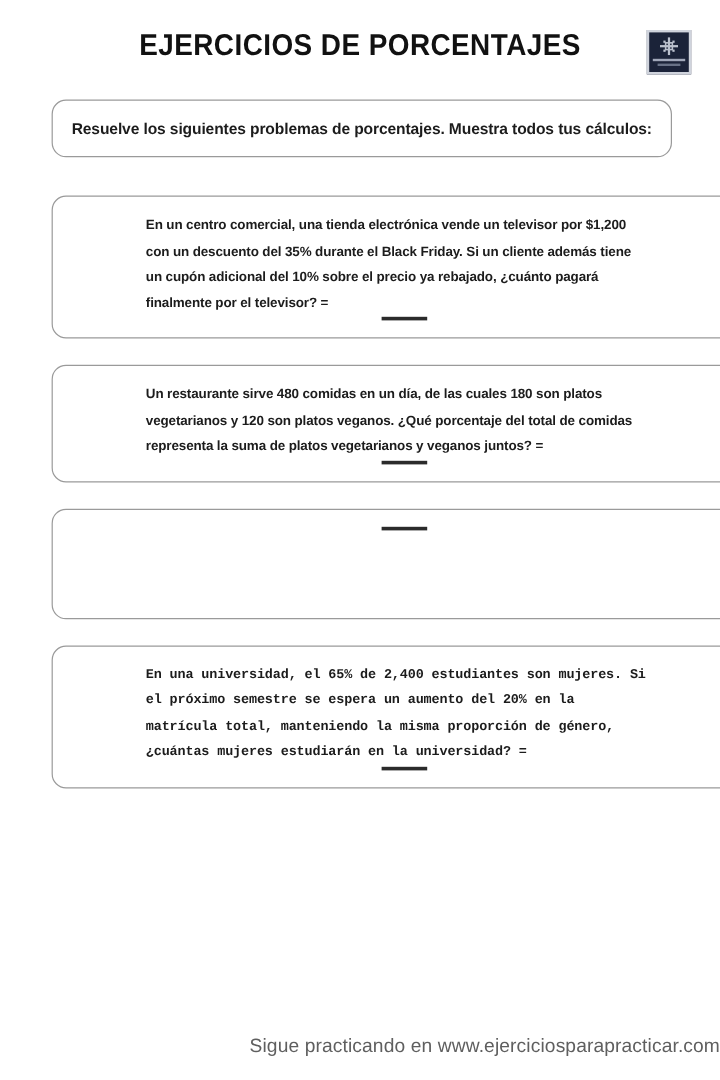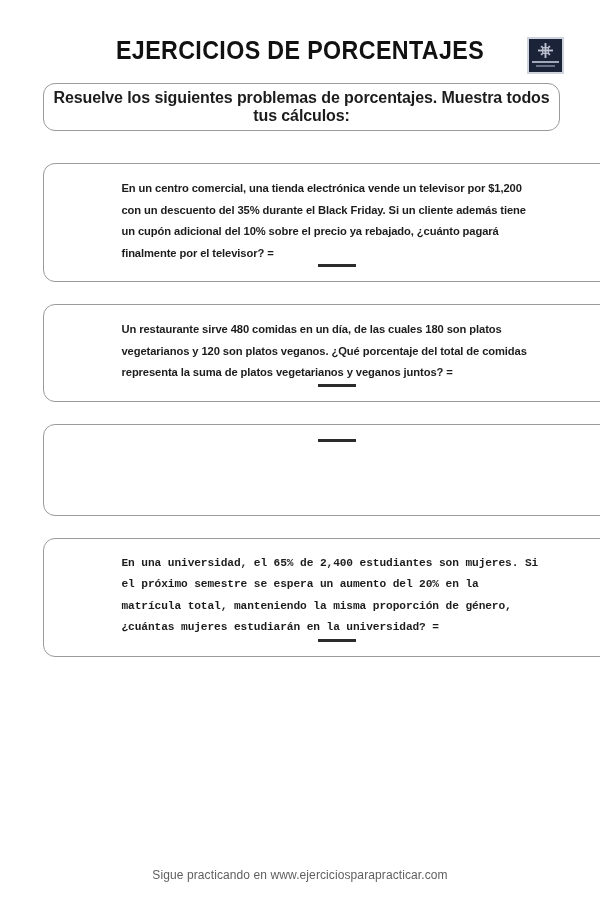--- a/index.html
+++ b/index.html
@@ -14,21 +14,21 @@
     font-family: "Liberation Sans", "DejaVu Sans", sans-serif;
     color: #1c1c1c;
     position: relative;
     overflow: hidden;
   }
 
   .page {
     width: 600px;
     height: 900px;
     position: relative;
-    padding: 12px;
+    padding: 0;
   }
 
   
   .header {
     position: relative;
     height: 78px;
   }
 
   .worksheet-title {
     position: absolute;
@@ -100,21 +100,21 @@
     height: 48px;
     border: 1px solid #9a9a9a;
     border-radius: 12px;
     background: #ffffff;
     display: flex;
     align-items: center;
     justify-content: center;
   }
 
   .instruction-text {
-    font-size: 16px;
+    font-size: 13px;
     font-weight: 700;
     color: #1c1c1c;
     letter-spacing: -0.1px;
     text-align: center;
   }
 
   
   .problem-list {
     position: absolute;
     left: 43px;
@@ -158,22 +158,22 @@
   .problem-box.h-4 { min-height: 109px; }
   .problem-box.h-3 { min-height: 92px; }
   .problem-box.h-4b { min-height: 115px; font-family: Liberation Mono, monospace; }
 
   
   .footer {
     position: absolute;
     left: 0;
     right: 0;
     bottom: 18px;
-    text-align: center;
-    font-size: 12px;
+    text-align: right;
+    font-size: 16px;
     color: #5f5f5f;
     font-weight: 400;
     letter-spacing: 0.1px;
   }
 </style>
 </head>
 <body>
 
 <div class="page">
 

